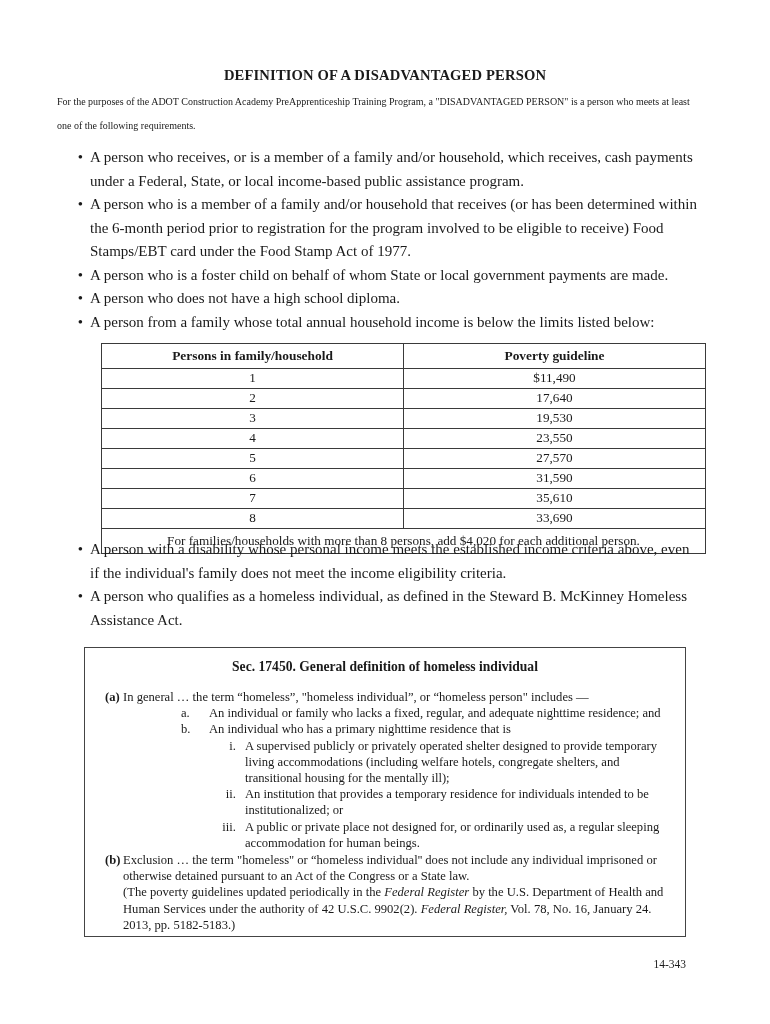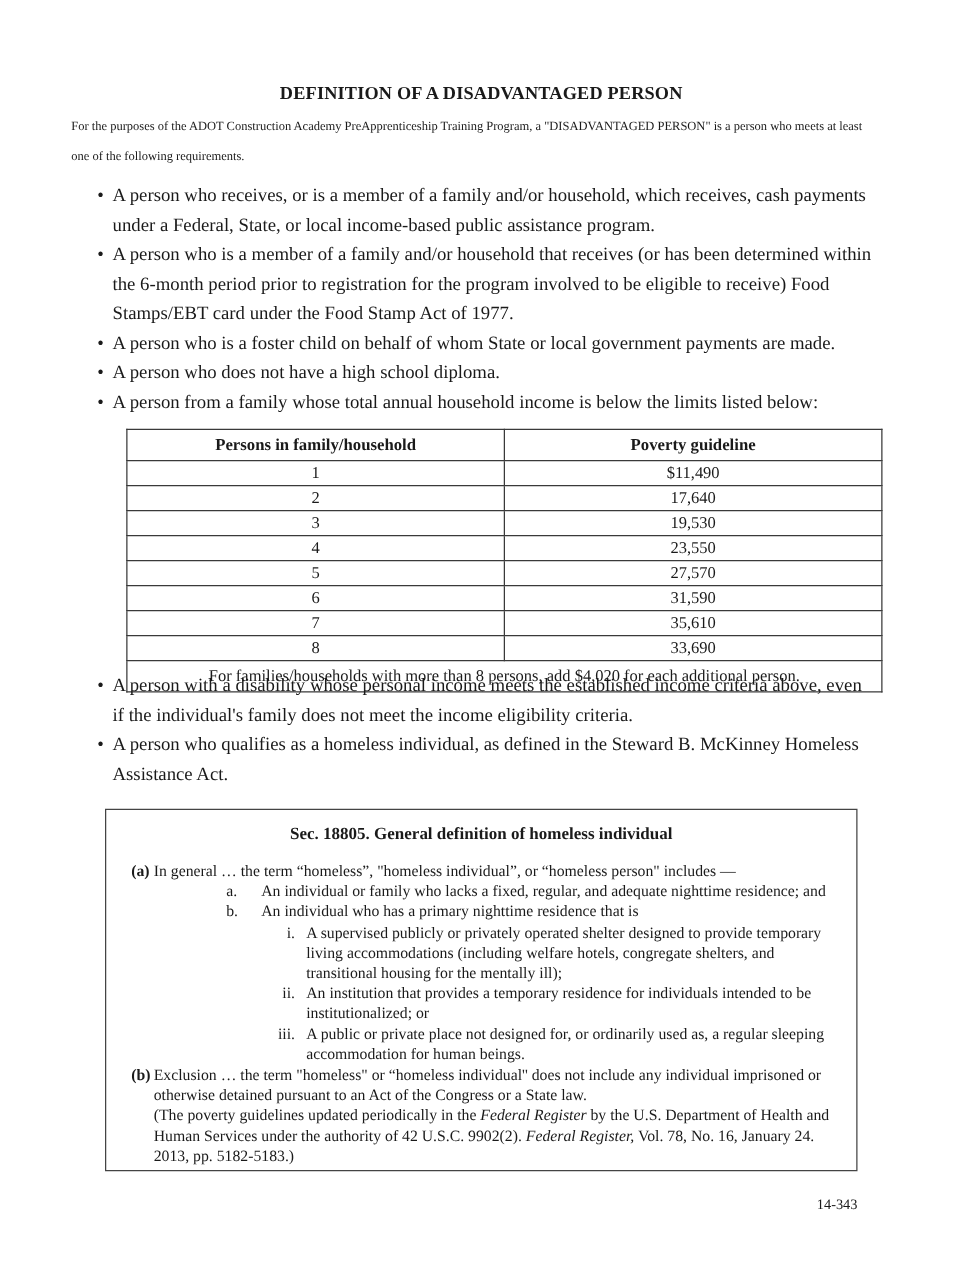--- a/index.html
+++ b/index.html
@@ -276,21 +276,21 @@
       <span class="bullet-mark">•</span>
       <span class="bullet-text">A person with a disability whose personal income meets the established income criteria above, even if the individual's family does not meet the income eligibility criteria.</span>
     </div>
     <div class="bullet-row">
       <span class="bullet-mark">•</span>
       <span class="bullet-text">A person who qualifies as a homeless individual, as defined in the Steward B. McKinney Homeless Assistance Act.</span>
     </div>
   </div>
 
   <div class="statute-box">
-    <div class="statute-title">Sec. 18805. General definition of homeless individual</div>
+    <div class="statute-title">Sec. 17450. General definition of homeless individual</div>
 
     <div class="statute-body">
 
       <div class="lvl-a">
         <span class="mk">(a)</span>
         <span class="tx"><span class="bold">In general</span><span> … the term “homeless”,  "homeless individual”, or “homeless person" includes —</span></span>
       </div>
 
       <div class="lvl-alpha">
         <span class="mk">a.</span>

